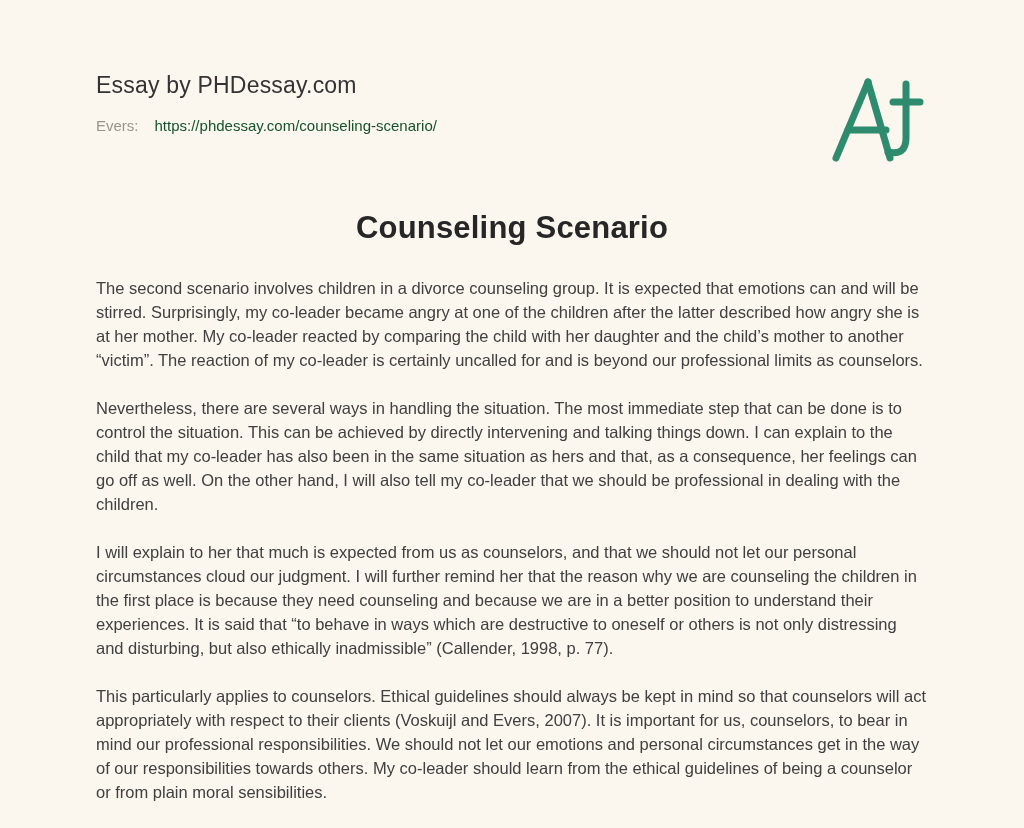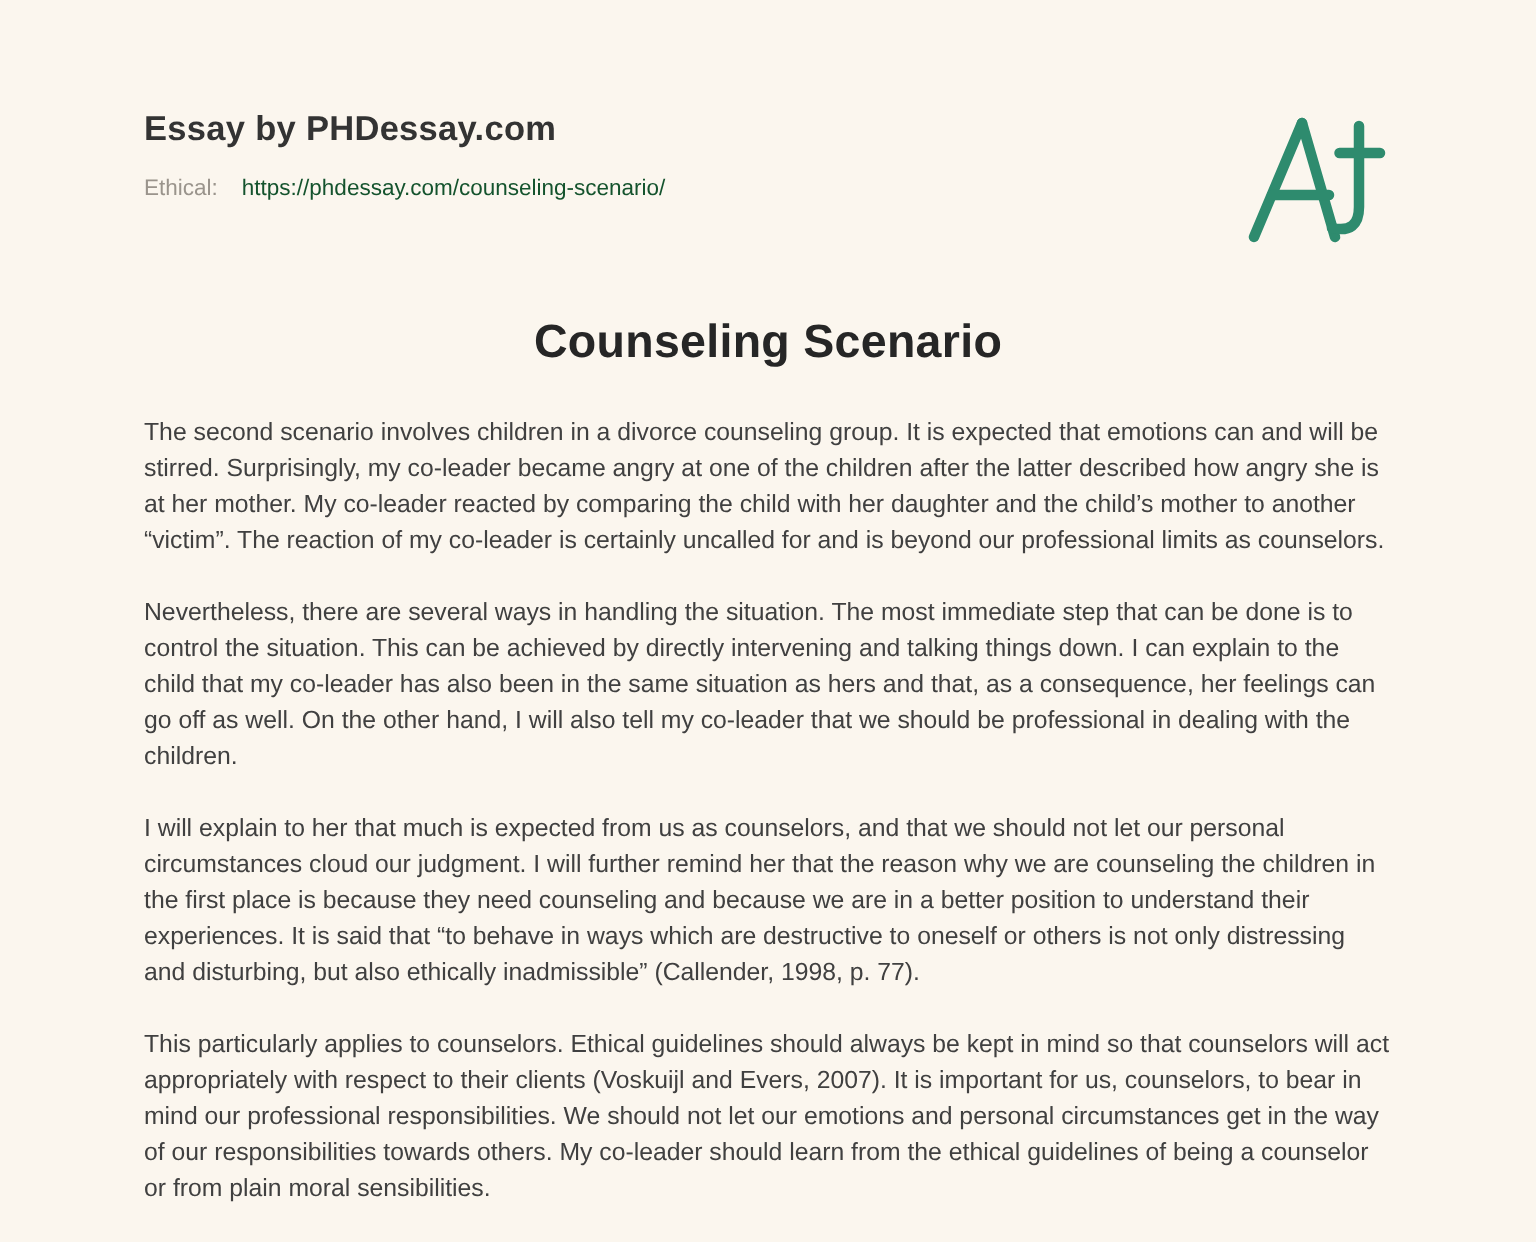--- a/index.html
+++ b/index.html
@@ -19,21 +19,21 @@
     width: 1024px;
     height: 828px;
     box-sizing: border-box;
     padding: 72px 96px 0 96px;
   }
   .header {
     position: relative;
   }
   .header-title {
     font-size: 23px;
-    font-weight: 700;
+    font-weight: 400;
     color: #333333;
     margin: 0 0 18px 0;
     letter-spacing: 0.2px;
   }
   .source-line {
     font-size: 15px;
     color: #9a948c;
   }
   .source-link {
     color: #14532d;
@@ -69,21 +69,21 @@
 </style>
 </head>
 <body>
 
 <div class="page">
 
   <div class="header">
     <h1 class="header-title">Essay by PHDessay.com</h1>
 
     <div class="source-line">
-      <span>Ethical:</span><a class="source-link" href="#">https://phdessay.com/counseling-scenario/</a>
+      <span>Evers:</span><a class="source-link" href="#">https://phdessay.com/counseling-scenario/</a>
     </div>
 
     <svg class="logo" viewBox="0 0 104 92" fill="none" stroke="#2e8b6e" stroke-width="7" stroke-linecap="round" stroke-linejoin="round">
 
       <path d="M12 86 L44 10"></path>
       <path d="M44 10 L66 86"></path>
       <path d="M24 58 L62 58"></path>
 
       <path d="M82 12 L82 66 Q82 84 64 80"></path>
       <path d="M69 30 L96 30"></path>

